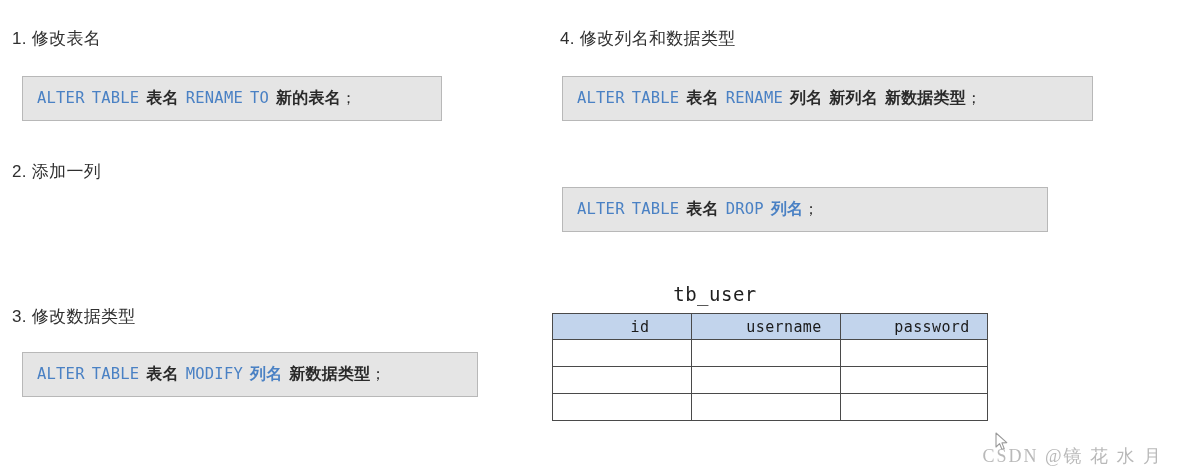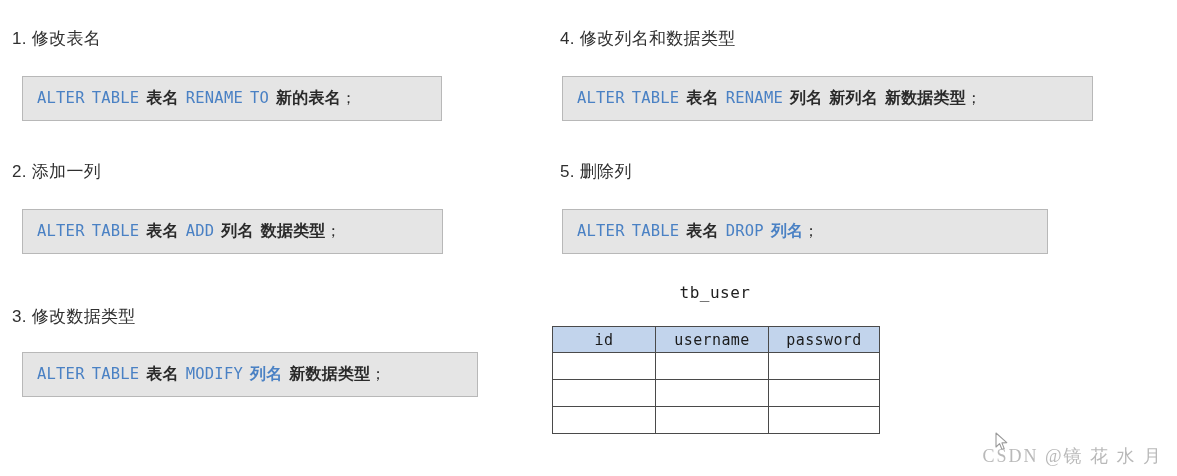--- a/index.html
+++ b/index.html
@@ -67,44 +67,44 @@
   
   #table-block {
     position: absolute;
     left: 552px;
     top: 283px;
   }
   .table-caption {
     text-align: center;
     width: 326px;
     font-family: "DejaVu Sans Mono", "Liberation Mono", monospace;
-    font-size: 16px;
+    font-size: 19px;
     color: #1e1e1e;
     letter-spacing: 0.5px;
-    margin-bottom: 24px;
+    margin-bottom: 8px;
   }
   table.tb-user {
     border-collapse: collapse;
     width: 326px;
     table-layout: fixed;
     background: #ffffff;
   }
   table.tb-user th,
   table.tb-user td {
     border: 1px solid #4a4a4a;
     height: 24px;
     font-family: "DejaVu Sans Mono", "Liberation Mono", monospace;
     font-size: 15px;
     font-weight: normal;
     color: #1b1b1b;
     text-align: center;
     padding: 0;
     letter-spacing: 0.4px;
   }
-  table.tb-user th { background: #c2d4ec; height: 25px; }
+  table.tb-user th { background: #c2d4ec; height: 25px; padding-left: 36px; }
   table.tb-user td { height: 26px; }
   table.tb-user .c-id  { width: 102px; }
   table.tb-user .c-un  { width: 112px; }
   table.tb-user .c-pw  { width: 110px; }
 
   
   #watermark {
     position: absolute;
     right: 14px;
     bottom: 8px;
@@ -129,23 +129,20 @@
 
   <div class="section" id="sec-1">
     <div class="section-heading">1. 修改表名</div>
     <div class="code-box">
       <span class="kw">ALTER</span><span class="sp"></span><span class="kw">TABLE</span><span class="sp"></span><span class="ph">表名</span><span class="sp"></span><span class="kw">RENAME</span><span class="sp"></span><span class="kw">TO</span><span class="sp"></span><span class="ph">新的表名</span><span class="semi">；</span>
     </div>
   </div>
 
   <div class="section" id="sec-2">
     <div class="section-heading">2. 添加一列</div>
-    <div class="code-box">
-      <span class="kw">ALTER</span><span class="sp"></span><span class="kw">TABLE</span><span class="sp"></span><span class="ph">表名</span><span class="sp"></span><span class="kw">ADD</span><span class="sp"></span><span class="ph">列名</span><span class="sp"></span><span class="ph">数据类型</span><span class="semi">；</span>
-    </div>
   </div>
 
   <div class="section" id="sec-3">
     <div class="section-heading">3. 修改数据类型</div>
     <div class="code-box">
       <span class="kw">ALTER</span><span class="sp"></span><span class="kw">TABLE</span><span class="sp"></span><span class="ph">表名</span><span class="sp"></span><span class="kw">MODIFY</span><span class="sp"></span><span class="ph-b">列名</span><span class="sp"></span><span class="ph">新数据类型</span><span class="semi">；</span>
     </div>
   </div>
 
 </div>
@@ -153,21 +150,20 @@
 <div class="col col-right">
 
   <div class="section" id="sec-4">
     <div class="section-heading">4. 修改列名和数据类型</div>
     <div class="code-box">
       <span class="kw">ALTER</span><span class="sp"></span><span class="kw">TABLE</span><span class="sp"></span><span class="ph">表名</span><span class="sp"></span><span class="kw">RENAME</span><span class="sp"></span><span class="ph">列名</span><span class="sp"></span><span class="ph">新列名</span><span class="sp"></span><span class="ph">新数据类型</span><span class="semi">；</span>
     </div>
   </div>
 
   <div class="section" id="sec-5">
-    <div class="section-heading">5. 删除列</div>
     <div class="code-box">
       <span class="kw">ALTER</span><span class="sp"></span><span class="kw">TABLE</span><span class="sp"></span><span class="ph">表名</span><span class="sp"></span><span class="kw">DROP</span><span class="sp"></span><span class="ph-b">列名</span><span class="semi">；</span>
     </div>
   </div>
 
 </div>
 
 <div id="table-block">
   <div class="table-caption">tb_user</div>
   <table class="tb-user">

